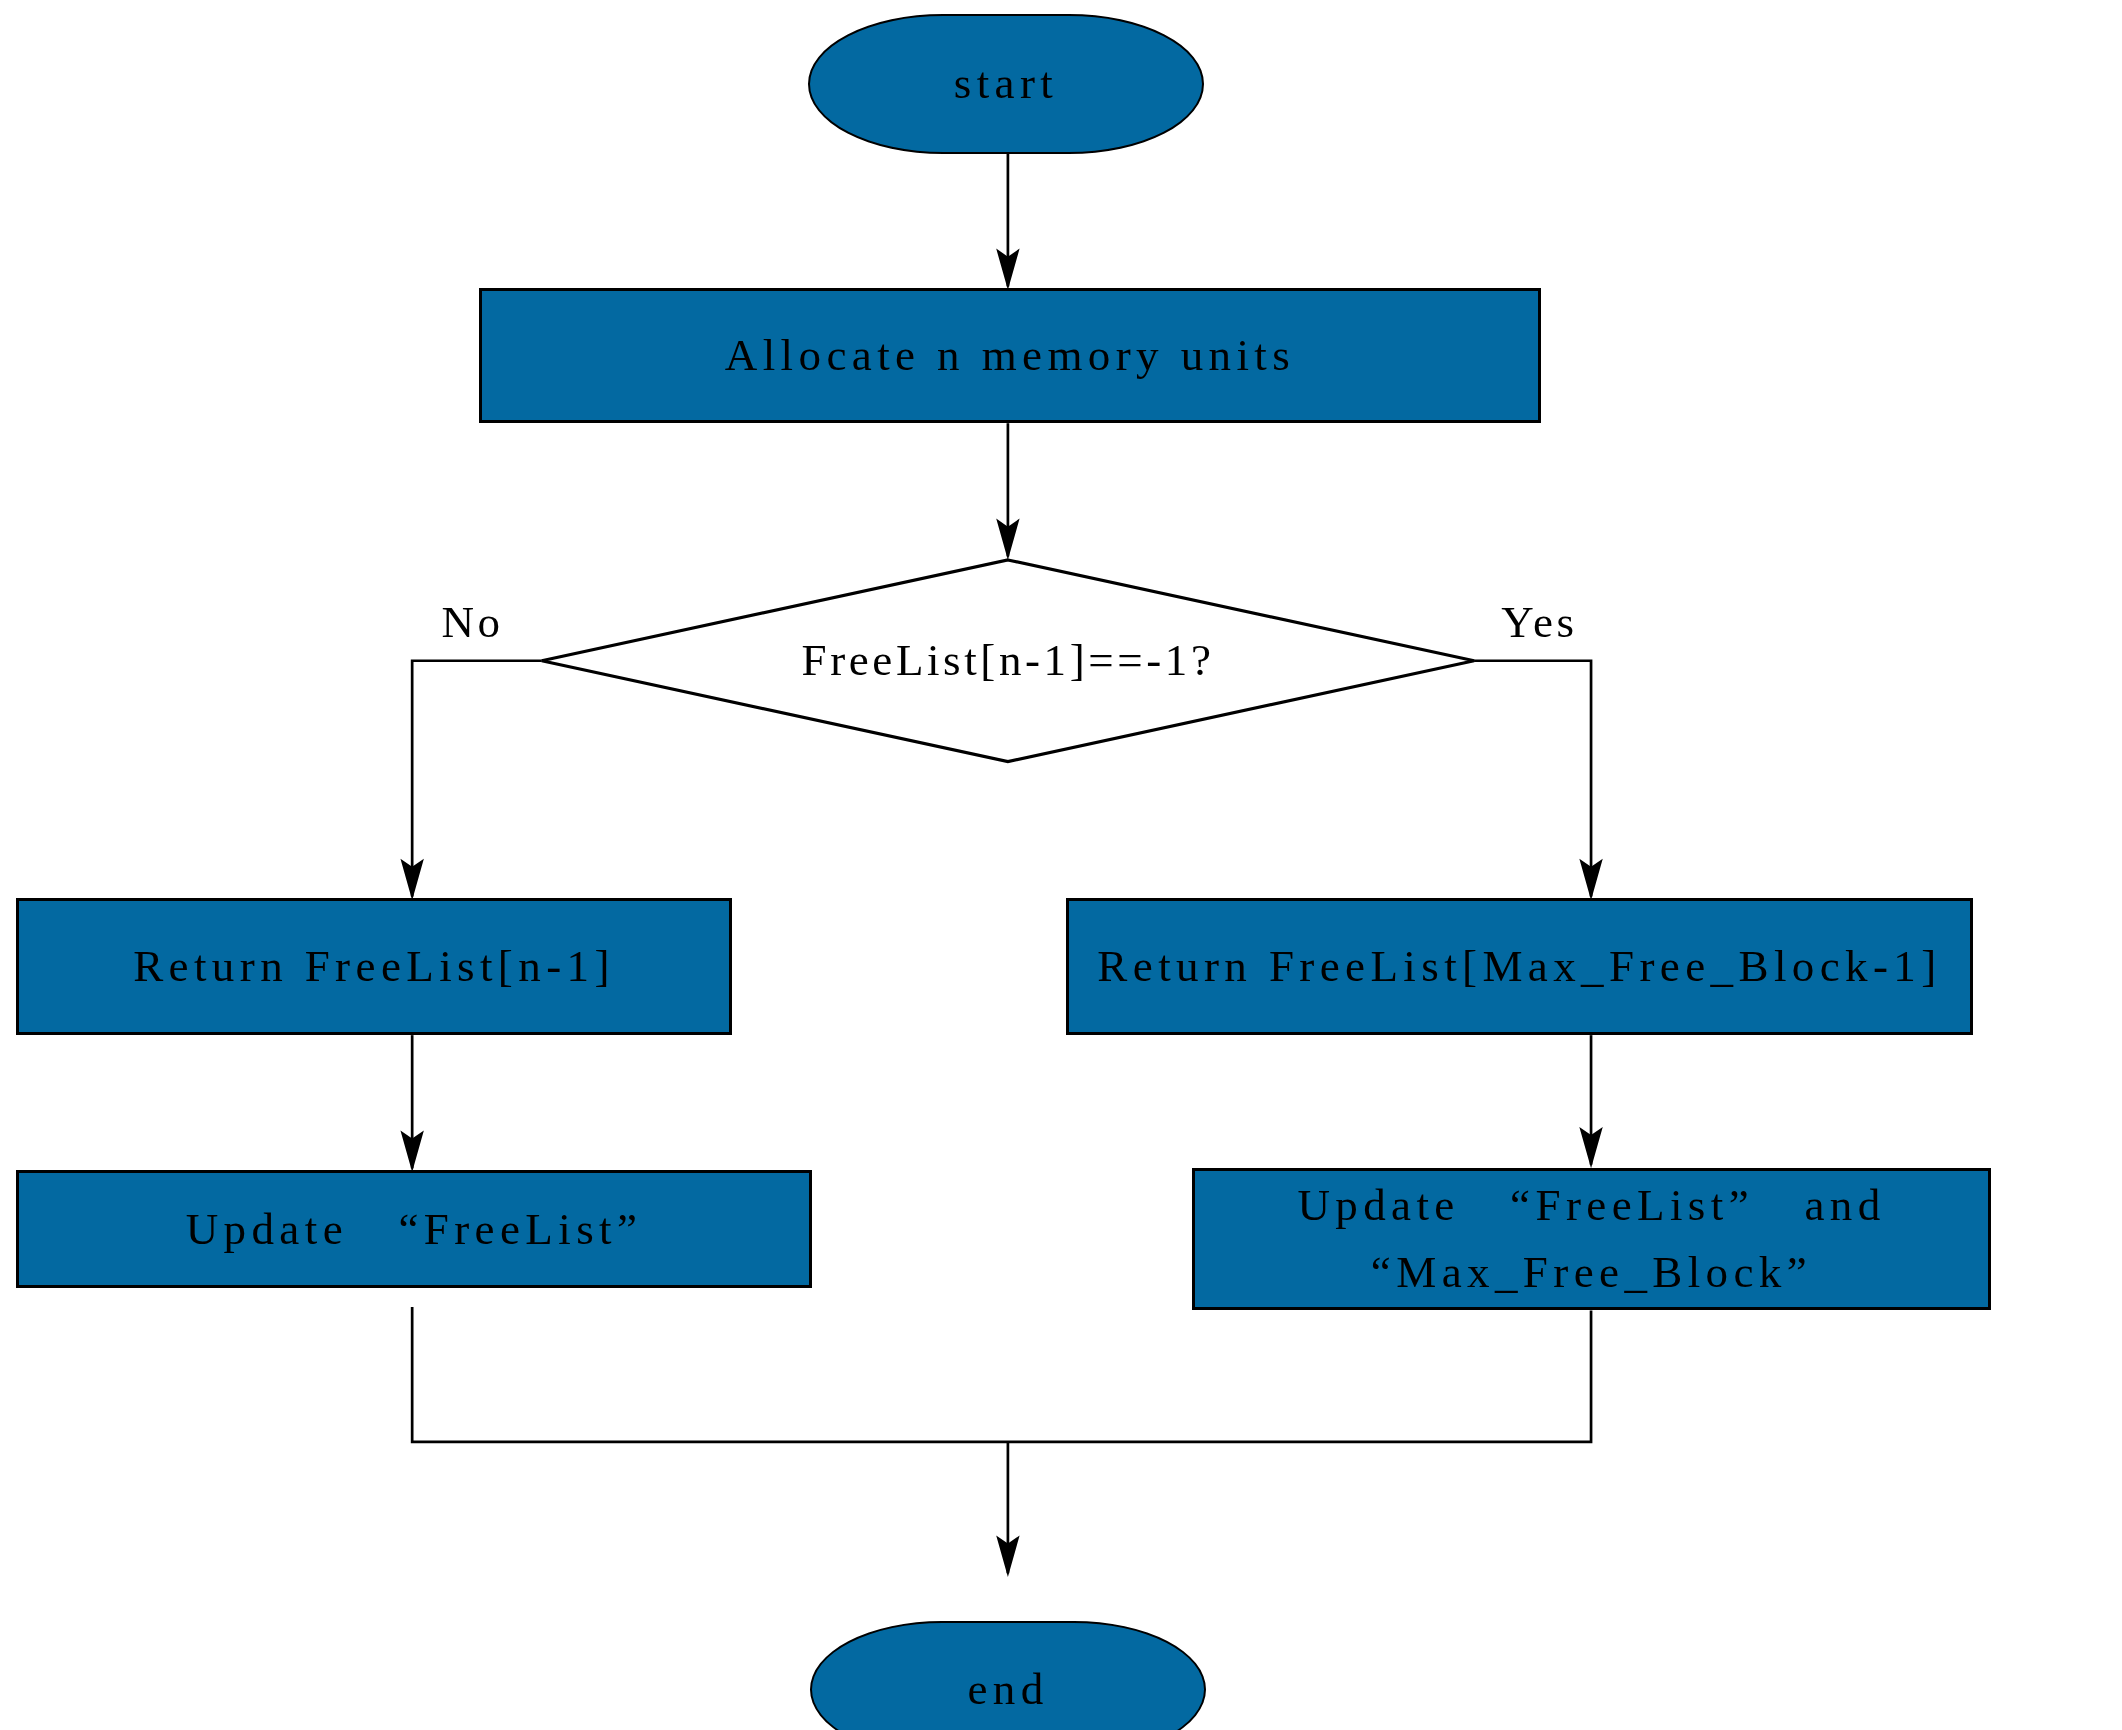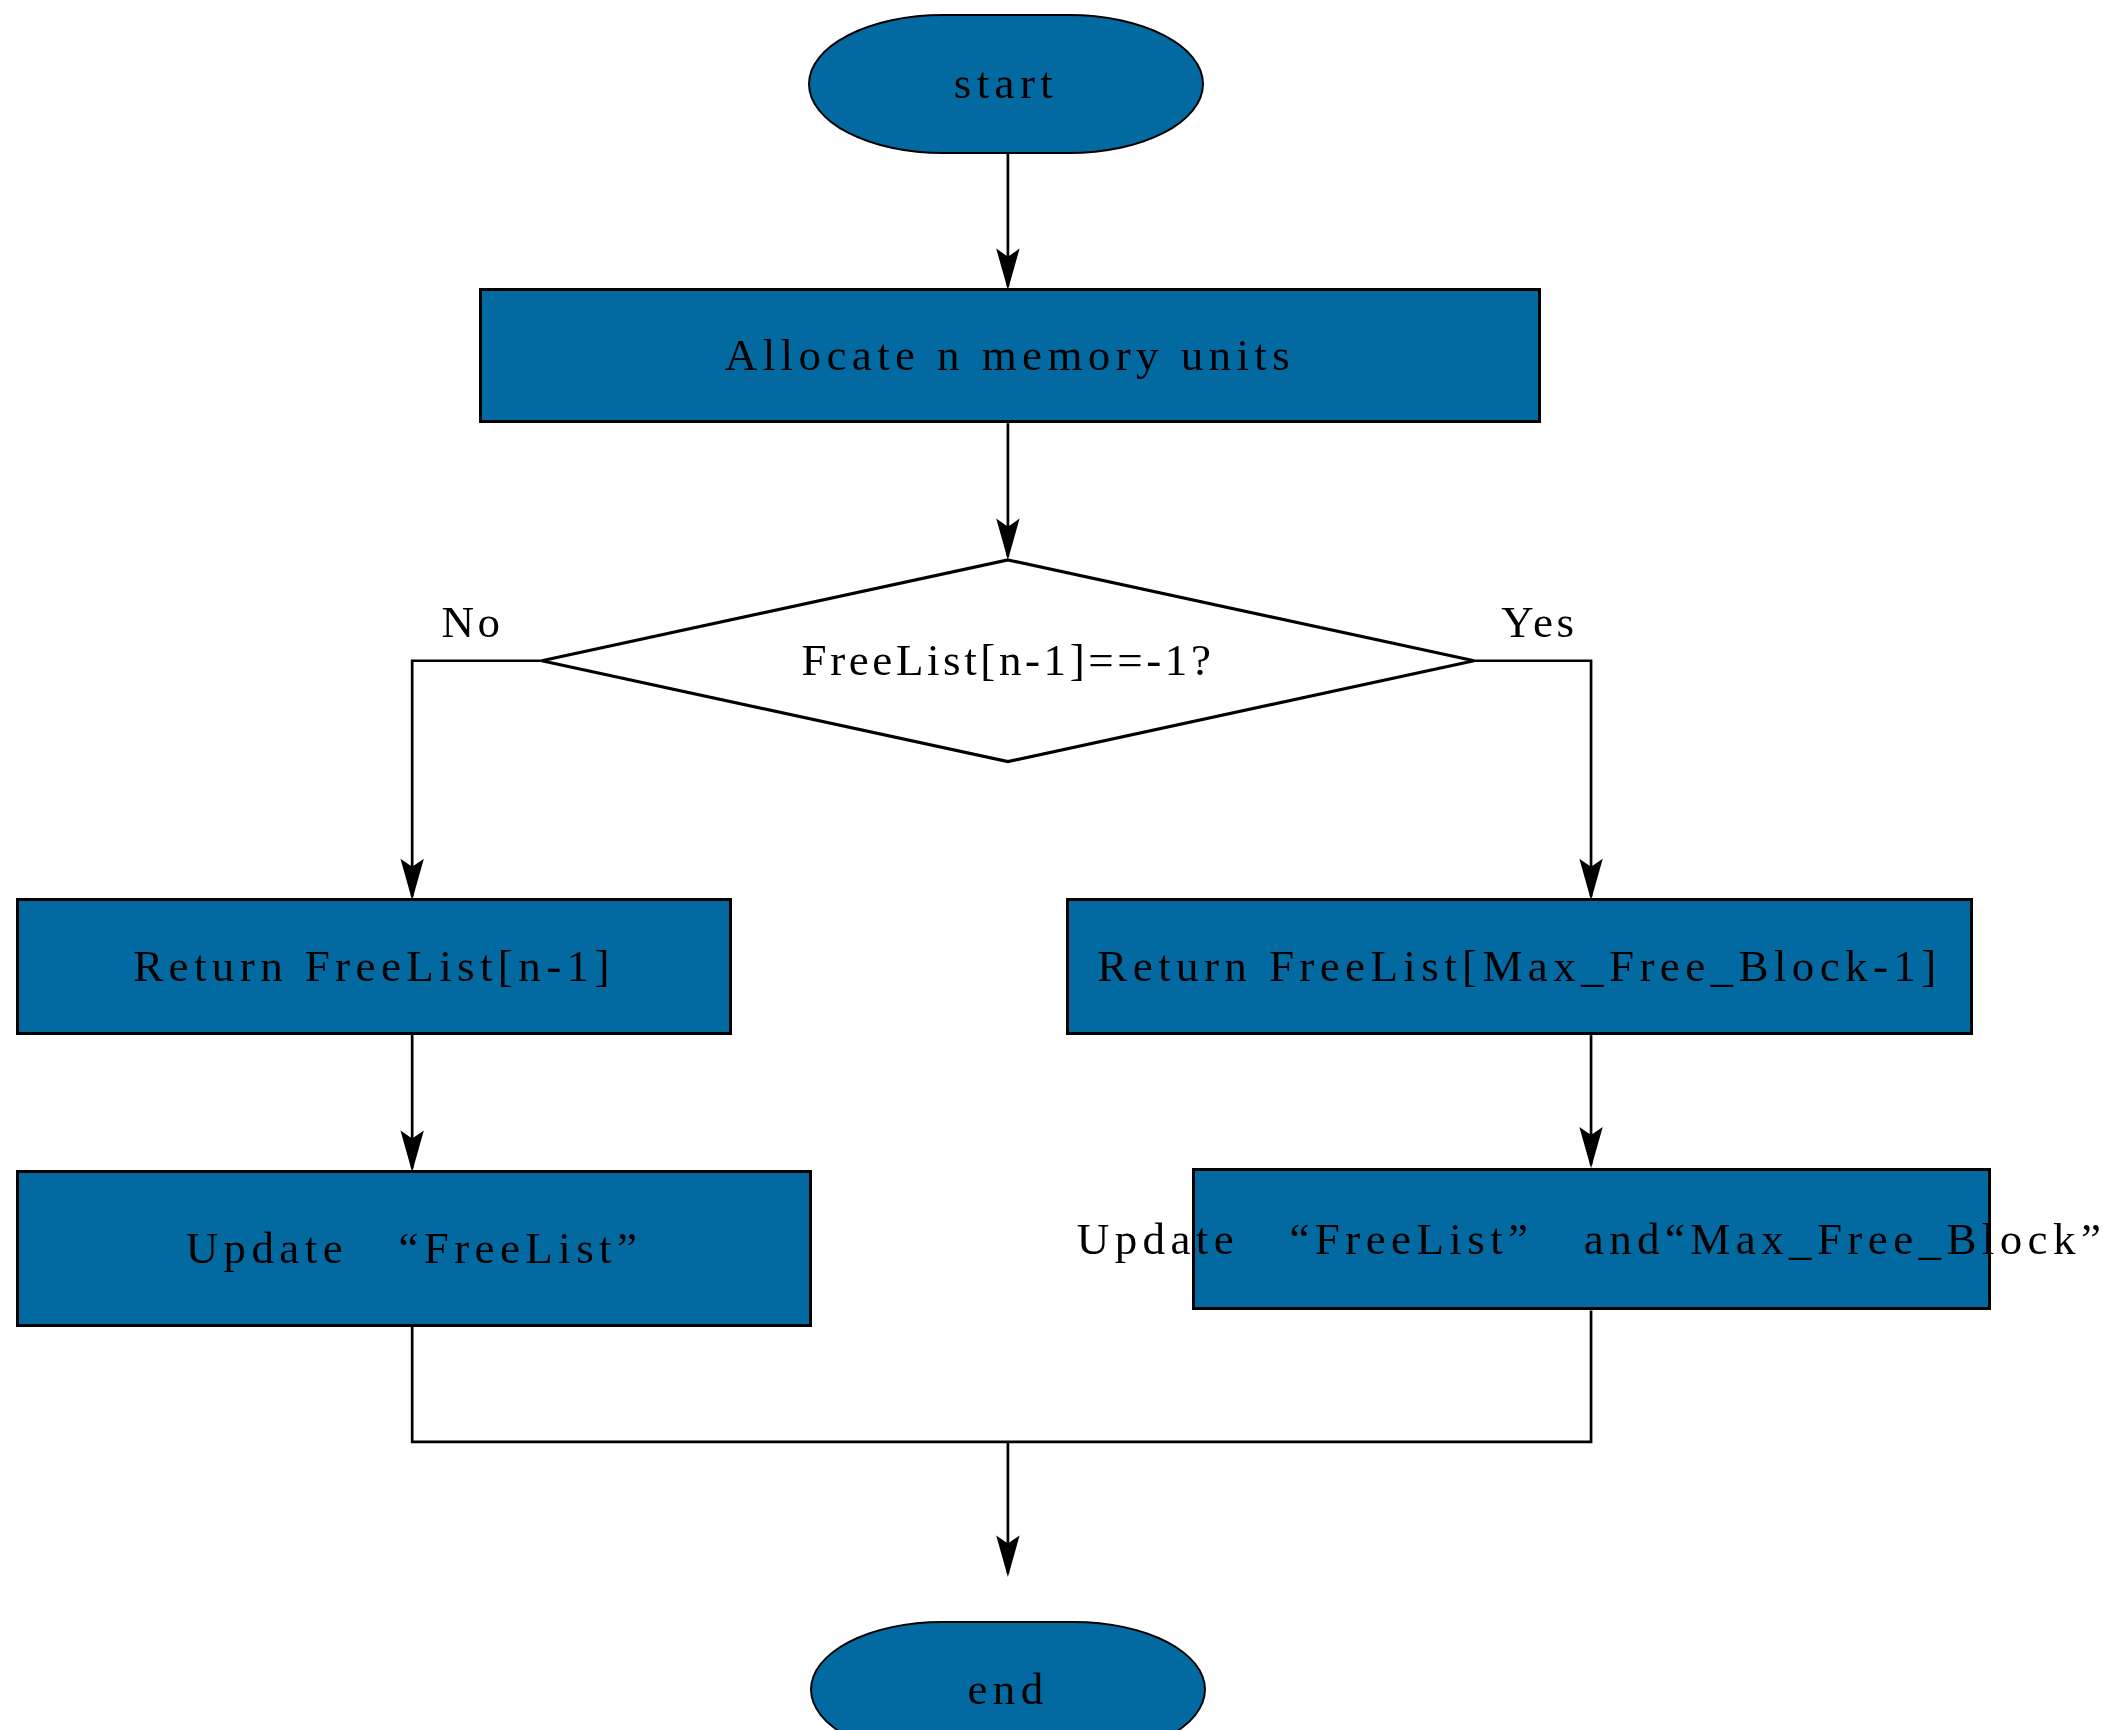--- a/index.html
+++ b/index.html
@@ -38,22 +38,22 @@
     white-space: nowrap;
   }
   .terminator {
     border-width: 2.7px;
     border-radius: 135px / 70px;
   }
   .node-start   { left: 808px;  top: 13.5px;   width: 396px;  height: 140px; }
   .node-alloc   { left: 479px;  top: 288px;  width: 1062px; height: 135px; }
   .node-retn    { left: 16px;   top: 898px;  width: 716px;  height: 137px; }
   .node-retmax  { left: 1066px; top: 898px;  width: 907px; height: 137px; }
-  .node-updfl   { left: 16px;   top: 1170px; width: 796px;  height: 157px; }
-  .node-updboth { left: 1192px; top: 1168px; width: 799px;  height: 142px; line-height: 67px; }
+  .node-updfl   { left: 16px;   top: 1170px; width: 796px;  height: 118px; }
+  .node-updboth { left: 1192px; top: 1168px; width: 799px;  height: 142px; flex-direction: column; line-height: 67px; }
   .node-end     { left: 810px;  top: 1577px; width: 396px;  height: 137px; margin-top: 44px; }
   .floating-label {
     position: absolute;
     font-size: 45px;
     letter-spacing: 3.6px;
     text-align: center;
     white-space: nowrap;
   }
   .decision-label {
     left: 558px;

